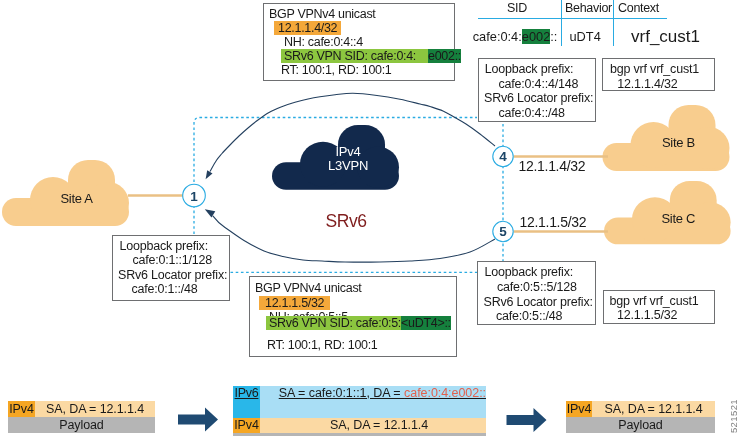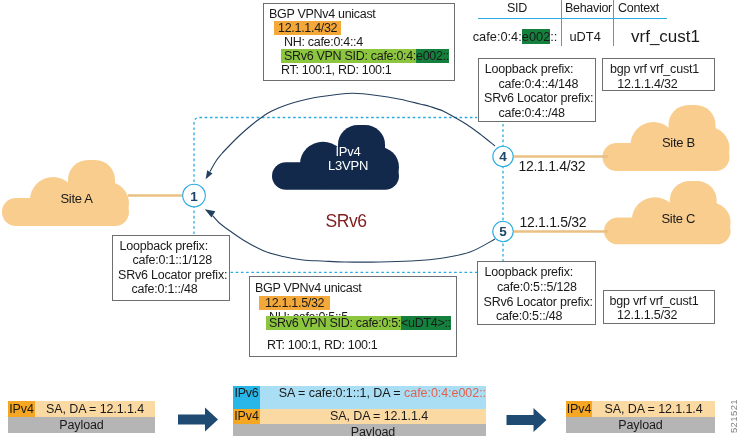--- a/index.html
+++ b/index.html
@@ -66,21 +66,21 @@
   <g fill="#1F4A72">
     <path d="M178,414.5 h27 v-7 l13,12 l-13,12 v-7 h-27 z"></path>
     <path d="M506.5,415 h27 v-7 l13,12 l-13,12 v-7 h-27 z"></path>
   </g>
 </svg>
 
 <div class="box" style="left:263px;top:2.5px;width:192px;height:78.5px;"></div>
 <div class="abs t12" style="left:269px;top:7px;">BGP VPNv4 unicast</div>
 <div class="abs t12 hl-o" style="left:274px;top:21px;padding:0 4px;">12.1.1.4/32</div>
 <div class="abs t12" style="left:284px;top:35px;">NH: cafe:0:4::4</div>
-<div class="abs t12" style="left:281px;top:49px;"><span class="hl-g" style="padding:0 0 0 3px;">SRv6 VPN SID: cafe:0:4:</span><span class="hl-m">e002::</span></div>
+<div class="abs t12" style="left:281px;top:49px;"><span class="hl-g" style="padding:0 12px 0 3px;">SRv6 VPN SID: cafe:0:4:</span><span class="hl-m">e002::</span></div>
 <div class="abs t12" style="left:281px;top:63px;">RT: 100:1, RD: 100:1</div>
 
 <div class="abs t12" style="left:507px;top:0.5px;">SID</div>
 <div class="abs t12" style="left:565px;top:0.5px;">Behavior</div>
 <div class="abs t12" style="left:618px;top:0.5px;">Context</div>
 <div class="abs" style="left:478px;top:18px;width:189px;height:1.2px;background:#29ABE2;"></div>
 <div class="abs" style="left:560.5px;top:0px;width:1.2px;height:46px;background:#29ABE2;"></div>
 <div class="abs" style="left:613px;top:0px;width:1.2px;height:46px;background:#29ABE2;"></div>
 <div class="abs" style="left:472.7px;top:30px;font-size:12.8px;line-height:14px;white-space:nowrap;">cafe:0:4:<span class="hl-m">e002</span>::</div>
 <div class="abs" style="left:569.5px;top:30px;font-size:12.8px;line-height:14px;">uDT4</div>
@@ -132,21 +132,21 @@
 
 <div class="abs" style="left:8px;top:400.5px;width:147px;font-size:12.5px;letter-spacing:-0.1px;">
   <div style="display:flex;height:16px;">
     <div style="width:27px;background:#F5A623;text-align:center;line-height:16px;">IPv4</div>
     <div style="flex:1;background:#FBD9A3;text-align:center;line-height:16px;">SA, DA = 12.1.1.4</div>
   </div>
   <div style="height:16px;background:#B5B5B5;text-align:center;line-height:16px;">Payload</div>
 </div>
 
 <div class="abs" style="left:233px;top:385.5px;width:253px;font-size:12.5px;letter-spacing:-0.1px;">
-  <div style="display:flex;height:23px;">
+  <div style="display:flex;height:32px;text-decoration:underline;">
     <div style="width:27px;background:#29B7E9;text-align:center;line-height:15.5px;letter-spacing:-0.3px;">IPv6</div>
     <div style="flex:1;background:#A9DEF5;text-align:right;line-height:15.5px;letter-spacing:-0.05px;">SA = cafe:0:1::1, DA = <span style="color:#E2614E;">cafe:0:4:e002::</span></div>
   </div>
   <div style="display:flex;height:15.5px;">
     <div style="width:27px;background:#F5A623;text-align:center;line-height:15.5px;">IPv4</div>
     <div style="flex:1;background:#FBD9A3;text-align:center;line-height:15.5px;padding-left:12px;">SA, DA = 12.1.1.4</div>
   </div>
   <div style="height:16.5px;background:#B5B5B5;text-align:center;line-height:16.5px;padding-left:27px;box-sizing:border-box;">Payload</div>
 </div>
 

